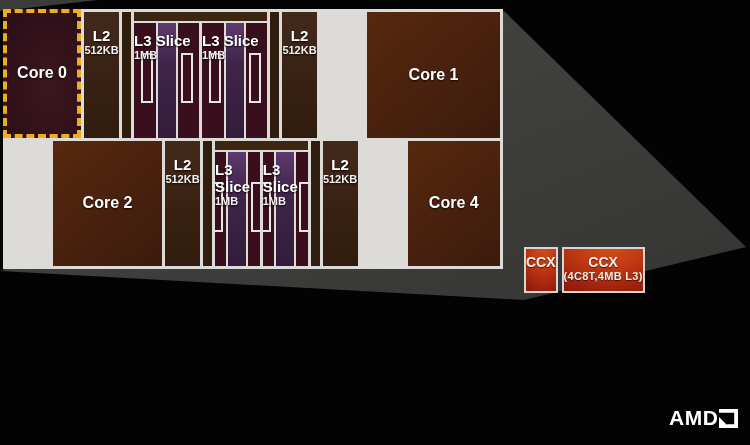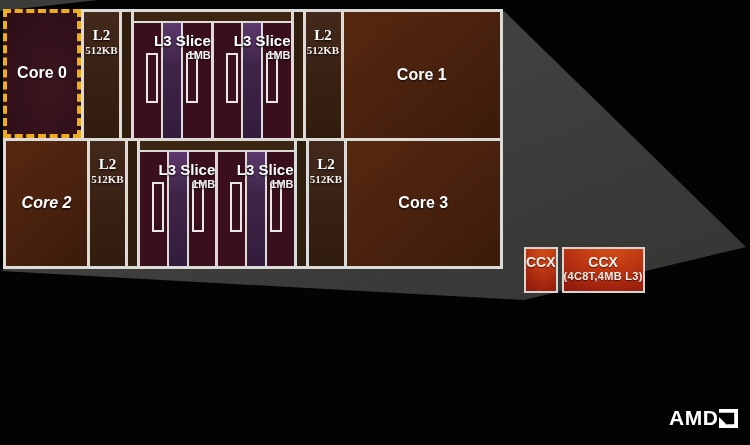--- a/index.html
+++ b/index.html
@@ -14,52 +14,52 @@
     position:absolute; left:3px; top:9px; width:500px; height:260px;
     background:#dcdbd7; padding:3px;
     display:flex; flex-direction:column; gap:3px;
   }
   .die-row { flex:1; display:flex; gap:3px; }
   .cell { position:relative; }
   .core {
     width:95px; display:flex; align-items:center; justify-content:center;
     color:#fff; font-weight:bold; font-size:16px;
     text-shadow:0 1px 2px rgba(0,0,0,.85);
+    margin-left:47px;
   }
   .core-highlight {
     background:radial-gradient(ellipse at 60% 60%, #3c161e 0%, #30101a 70%, #2a0d15 100%);
     border:4px dashed #eead1f;
     margin:-3px 0 0 -3px; width:78px; height:calc(100% + 3px);
   }
   .core-brown {
     background:linear-gradient(140deg,#57280f 0%,#48210e 55%,#3b1b0b 100%);
   }
   .core-right { flex:1; width:auto; }
   .l2 {
     width:35px; padding-top:15px; text-align:center;
     background:linear-gradient(180deg,#43291b 0%,#382113 55%,#301c0e 100%);
-    font-family:Liberation Serif, serif;
   }
   .thin { width:9px; background:#2f1d0d; }
   .l3g { flex:1; display:flex; flex-direction:column; gap:2px; }
   .l3strip { height:9px; background:#3c2511; }
   .slices { flex:1; display:flex; gap:3px; }
   .slice { flex:1; position:relative; background:#390f1e; overflow:hidden; }
   .pstrip {
     position:absolute; top:0; bottom:0; left:50%; width:22px; margin-left:-11px;
     background:linear-gradient(180deg,#5e3a6e 0%,#402549 35%,#331c3b 100%);
     border-left:2px solid #dcdbd7; border-right:2px solid #dcdbd7;
   }
   .bracket {
     position:absolute; width:12px; height:50px; top:30px;
     border:2px solid #e8e7e4;
   }
   .bk-l { left:calc(50% - 26px); }
   .bk-r { left:calc(50% + 14px); }
-  .blocklabels { position:absolute; left:0; right:0; top:9px; text-align:right; z-index:2; }
+  .blocklabels { position:absolute; left:0; right:0; top:9px; text-align:left; z-index:2; }
   .bt { font-size:15px; font-weight:bold; color:#fff; text-shadow:0 1px 2px rgba(0,0,0,.9); line-height:17px; }
   .bs { font-size:11px; font-weight:bold; color:#f4f2ef; text-shadow:0 1px 2px rgba(0,0,0,.9); line-height:13px; }
 
   
   .ccx-stack { position:absolute; left:524px; top:247px; width:222px; display:flex; flex-direction:row; gap:4px; }
   .ccx-box {
     height:46px; border:2px solid #d6d5d2; text-align:center; padding-top:5px;
     background:radial-gradient(ellipse 130% 170% at 58% -15%, #d8521a 0%, #bc3512 40%, #8e190c 78%, #780e07 100%);
   }
   .ccx-title { font-size:14px; font-weight:bold; color:#f7f3ee; line-height:16px; text-shadow:0 1px 1px rgba(0,0,0,.6); }
@@ -123,21 +123,21 @@
       <div class="cell l2">
         <div class="bt">L2</div>
         <div class="bs">512KB</div>
       </div>
       <div class="cell core core-brown core-right">
         <span>Core 1</span>
       </div>
     </div>
 
     <div class="die-row row-bottom">
-      <div class="cell core core-brown" style="width:81px;font-style:italic;">
+      <div class="cell core core-brown" style="width:109px;">
         <span>Core 2</span>
       </div>
       <div class="cell l2">
         <div class="bt">L2</div>
         <div class="bs">512KB</div>
       </div>
       <div class="cell thin"></div>
       <div class="l3g">
         <div class="l3strip"></div>
         <div class="slices">
@@ -160,21 +160,21 @@
             </div>
           </div>
         </div>
       </div>
       <div class="cell thin"></div>
       <div class="cell l2">
         <div class="bt">L2</div>
         <div class="bs">512KB</div>
       </div>
       <div class="cell core core-brown core-right">
-        <span>Core 3</span>
+        <span>Core 4</span>
       </div>
     </div>
   </div>
 
   <div class="ccx-stack">
     <div class="ccx-box">
       <div class="ccx-title">CCX</div>
     </div>
     <div class="ccx-box">
       <div class="ccx-title">CCX</div>

